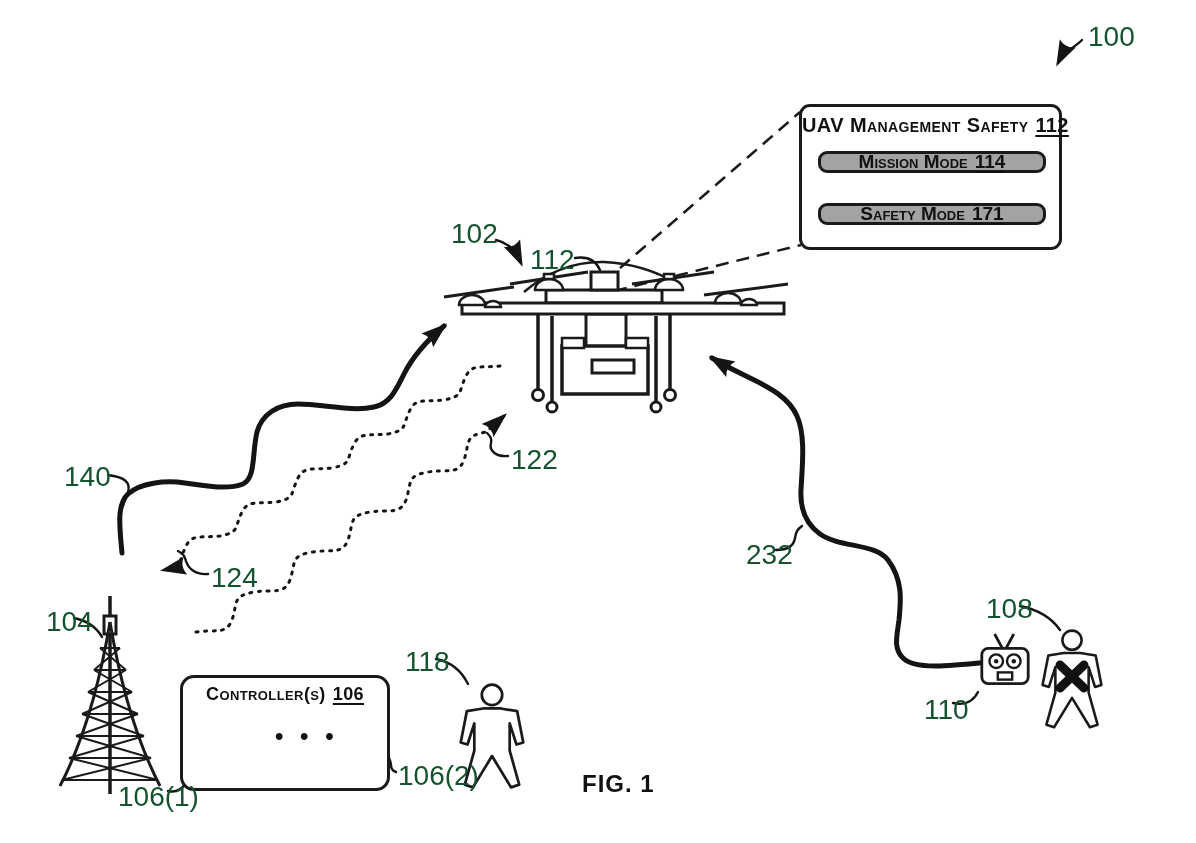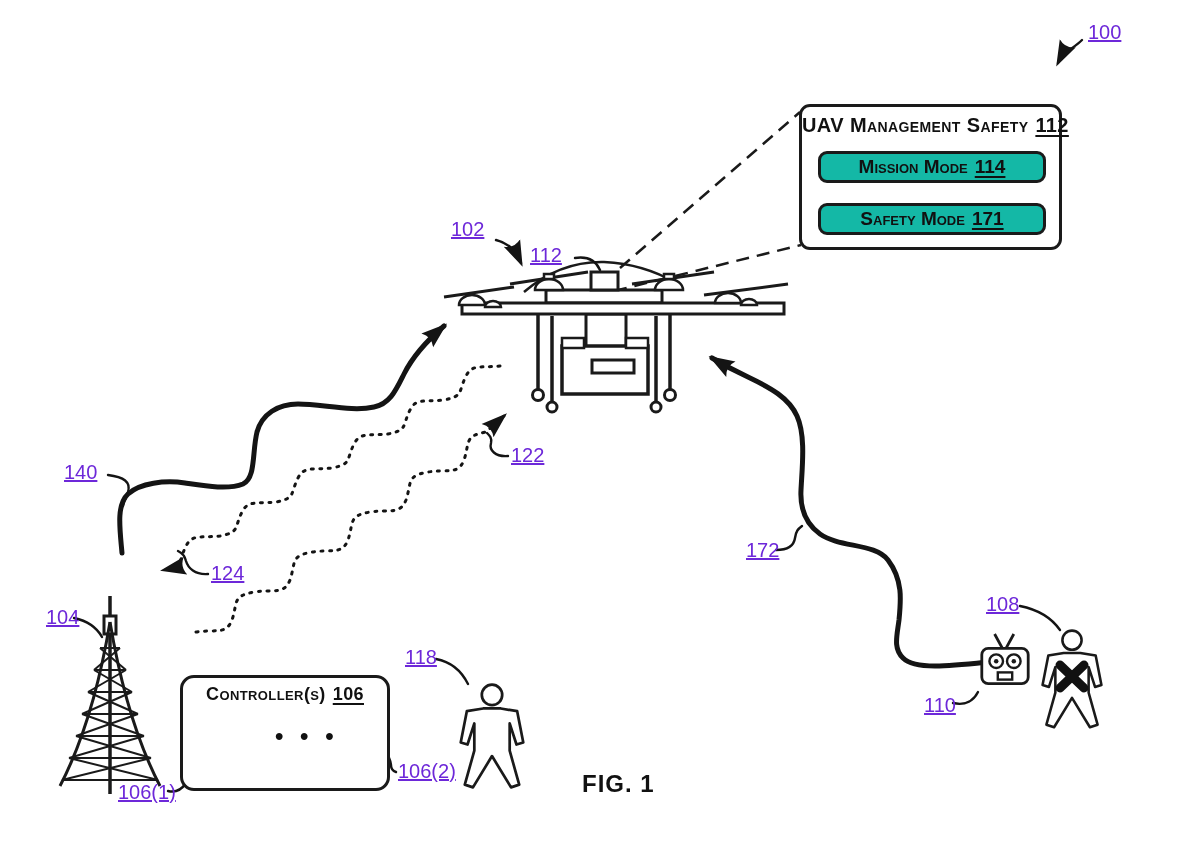--- a/index.html
+++ b/index.html
@@ -2,42 +2,42 @@
 <html><head>
 <meta charset="utf-8">
 <style>
   html,body { margin:0; padding:0; background:#ffffff; }
   #canvas {
     position:relative; width:1196px; height:843px; background:#ffffff;
     font-family:"Liberation Sans", sans-serif; color:#111; overflow:hidden;
   }
   #art { position:absolute; left:0; top:0; z-index:1; }
   .ref-label {
-    position:absolute; z-index:3; font-size:20px; color:#6d28d9;
-    font-family:"Liberation Sans", sans-serif; white-space:nowrap;text-decoration:underline;
+    position:absolute; z-index:3; font-size:28px; color:#14532d;
+    font-family:"Liberation Sans", sans-serif; white-space:nowrap;
   }
   .fig-caption {
     position:absolute; z-index:3; font-size:24px; font-weight:bold;
     letter-spacing:1px; color:#111;
   }
   .pbox {
     position:absolute; z-index:2; background:#fff;
     border:3px solid #1a1a1a; border-radius:11px; box-sizing:border-box;
   }
   .pbox-title {
     text-align:center; font-variant:small-caps; font-weight:600;
     letter-spacing:.4px; color:#111; white-space:nowrap;
   }
   .callout-title { font-size:20px; margin-top:7px; }
   .mode-box {
-    position:absolute; left:16px; width:228px; height:32px;
+    position:absolute; left:16px; width:228px; height:22px;
     border:3px solid #1a1a1a; border-radius:9px; box-sizing:border-box;
     display:flex; align-items:center; justify-content:center;
     font-variant:small-caps; font-weight:600; font-size:19px; color:#111;
-    white-space:nowrap; background:#14b8a6;
+    white-space:nowrap; background:#a3a3a3;
   }
   .ctrl-title { font-size:18px; margin-top:6px; }
   .ref-u {
     font-variant:normal; text-decoration:underline;
     text-decoration-thickness:2px; text-underline-offset:3px; margin-left:7px;
   }
   .dots {
     position:absolute; z-index:3; font-size:24px; font-weight:bold;
     letter-spacing:5px; color:#111;
   }
@@ -235,19 +235,19 @@
   <div class="ref-label" style="left:1088px; top:21px;">100</div>
   <div class="ref-label" style="left:451px;  top:218px;">102</div>
   <div class="ref-label" style="left:530px;  top:244px;">112</div>
   <div class="ref-label" style="left:64px;   top:461px;">140</div>
   <div class="ref-label" style="left:511px;  top:444px;">122</div>
   <div class="ref-label" style="left:211px;  top:562px;">124</div>
   <div class="ref-label" style="left:46px;   top:606px;">104</div>
   <div class="ref-label" style="left:118px; top:781px;">106(1)</div>
   <div class="ref-label" style="left:398px; top:760px;">106(2)</div>
   <div class="ref-label" style="left:405px;  top:646px;">118</div>
-  <div class="ref-label" style="left:746px;  top:539px;">172</div>
+  <div class="ref-label" style="left:746px;  top:539px;">232</div>
   <div class="ref-label" style="left:986px;  top:593px;">108</div>
   <div class="ref-label" style="left:924px;  top:694px;">110</div>
 
   <div class="fig-caption" style="left:582px; top:770px;">FIG. 1</div>
 
 </div>
 
 </body></html>

